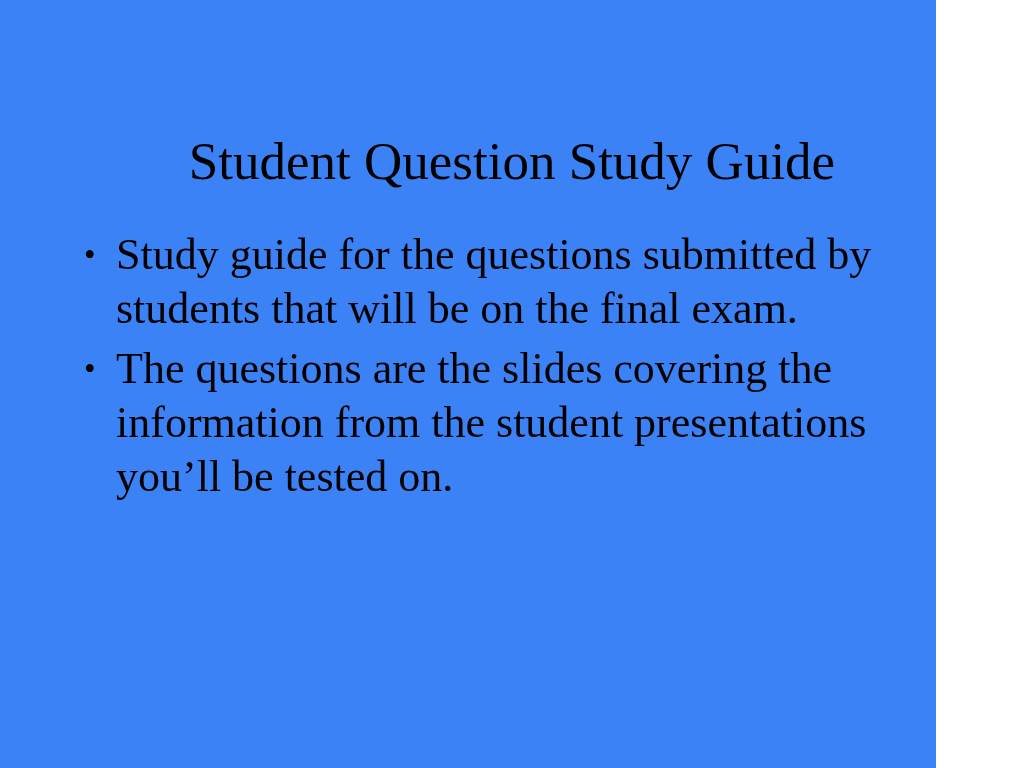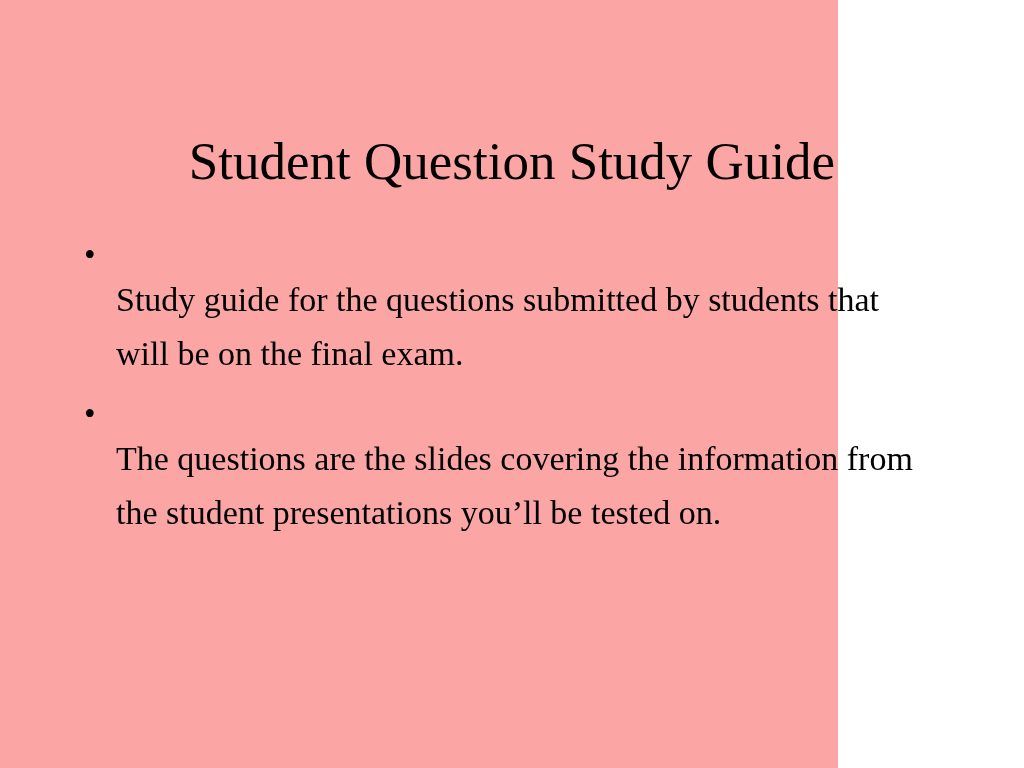--- a/index.html
+++ b/index.html
@@ -9,23 +9,23 @@
   body {
     width: 1024px;
     height: 768px;
     background: #ffffff;
     font-family: "Liberation Serif", "DejaVu Serif", serif;
     color: #000000;
     overflow: hidden;
   }
   .slide {
     position: relative;
-    width: 838px;
+    width: 936px;
     height: 768px;
-    background: #fca5a5;
+    background: #3b82f6;
     box-sizing: border-box;
   }
   .slide-title {
     position: absolute;
     left: 0;
     top: 96px;
     width: 1024px;
     text-align: center;
     font-size: 53px;
     line-height: 1.12;
@@ -47,24 +47,23 @@
     flex: 0 0 auto;
     width: 38px;
     font-size: 33px;
     line-height: 54px;
     text-align: left;
     padding-left: 6px;
     box-sizing: border-box;
   }
   .bullet-text {
     flex: 1 1 auto;
-    font-size: 34px;
+    font-size: 44px;
     line-height: 54px;
     max-width: 800px;
-    margin-top: 45px;
   }
 </style>
 </head>
 <body>
 
 <div class="slide">
 
   <h1 class="slide-title">Student Question Study Guide</h1>
 
   <div class="slide-body">

